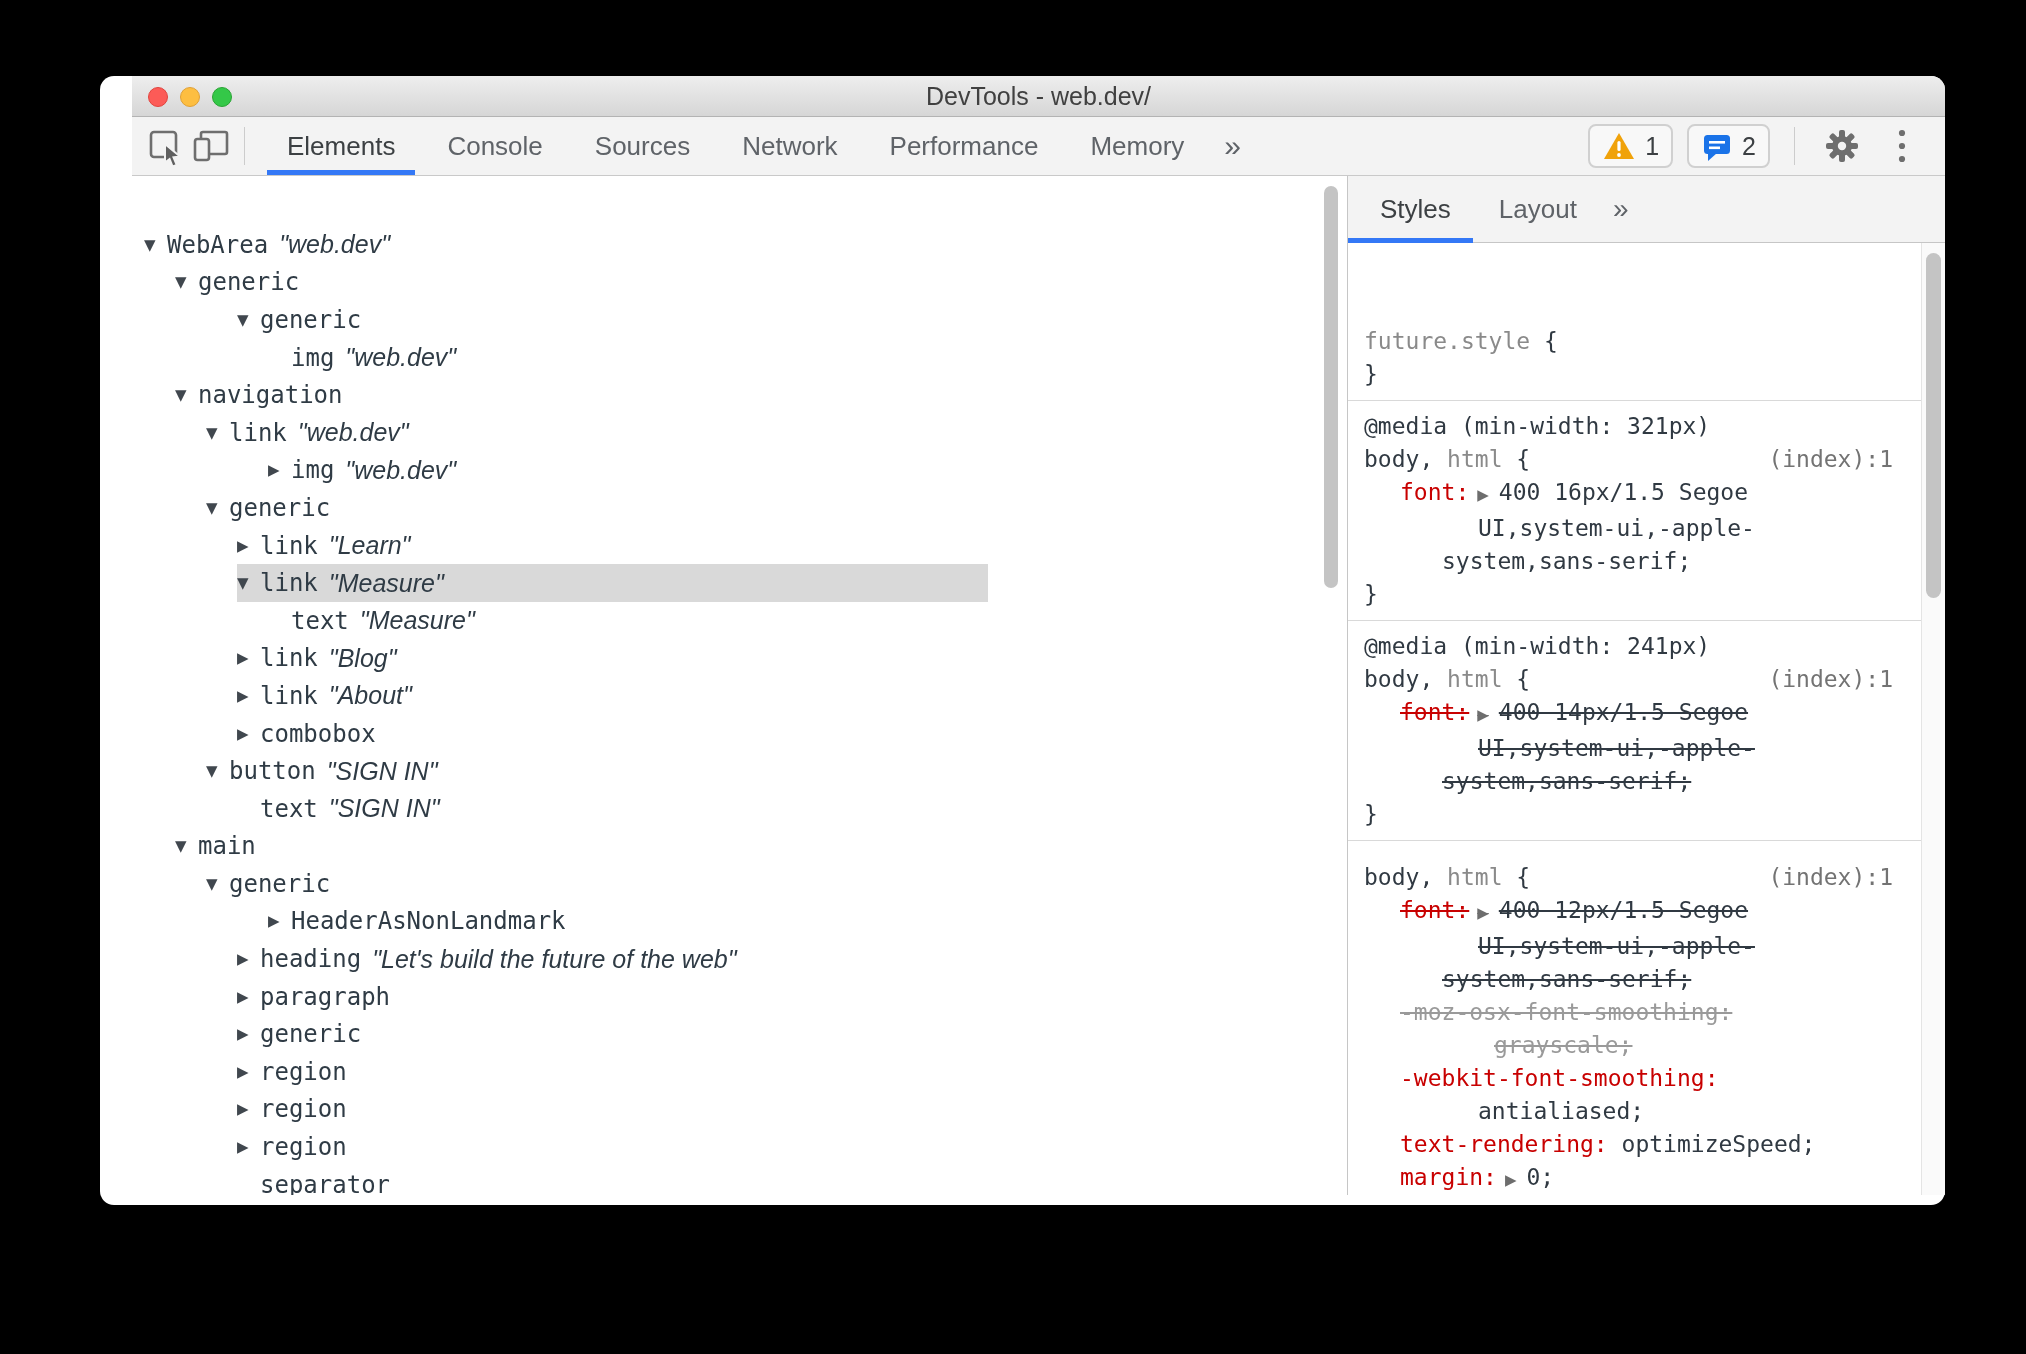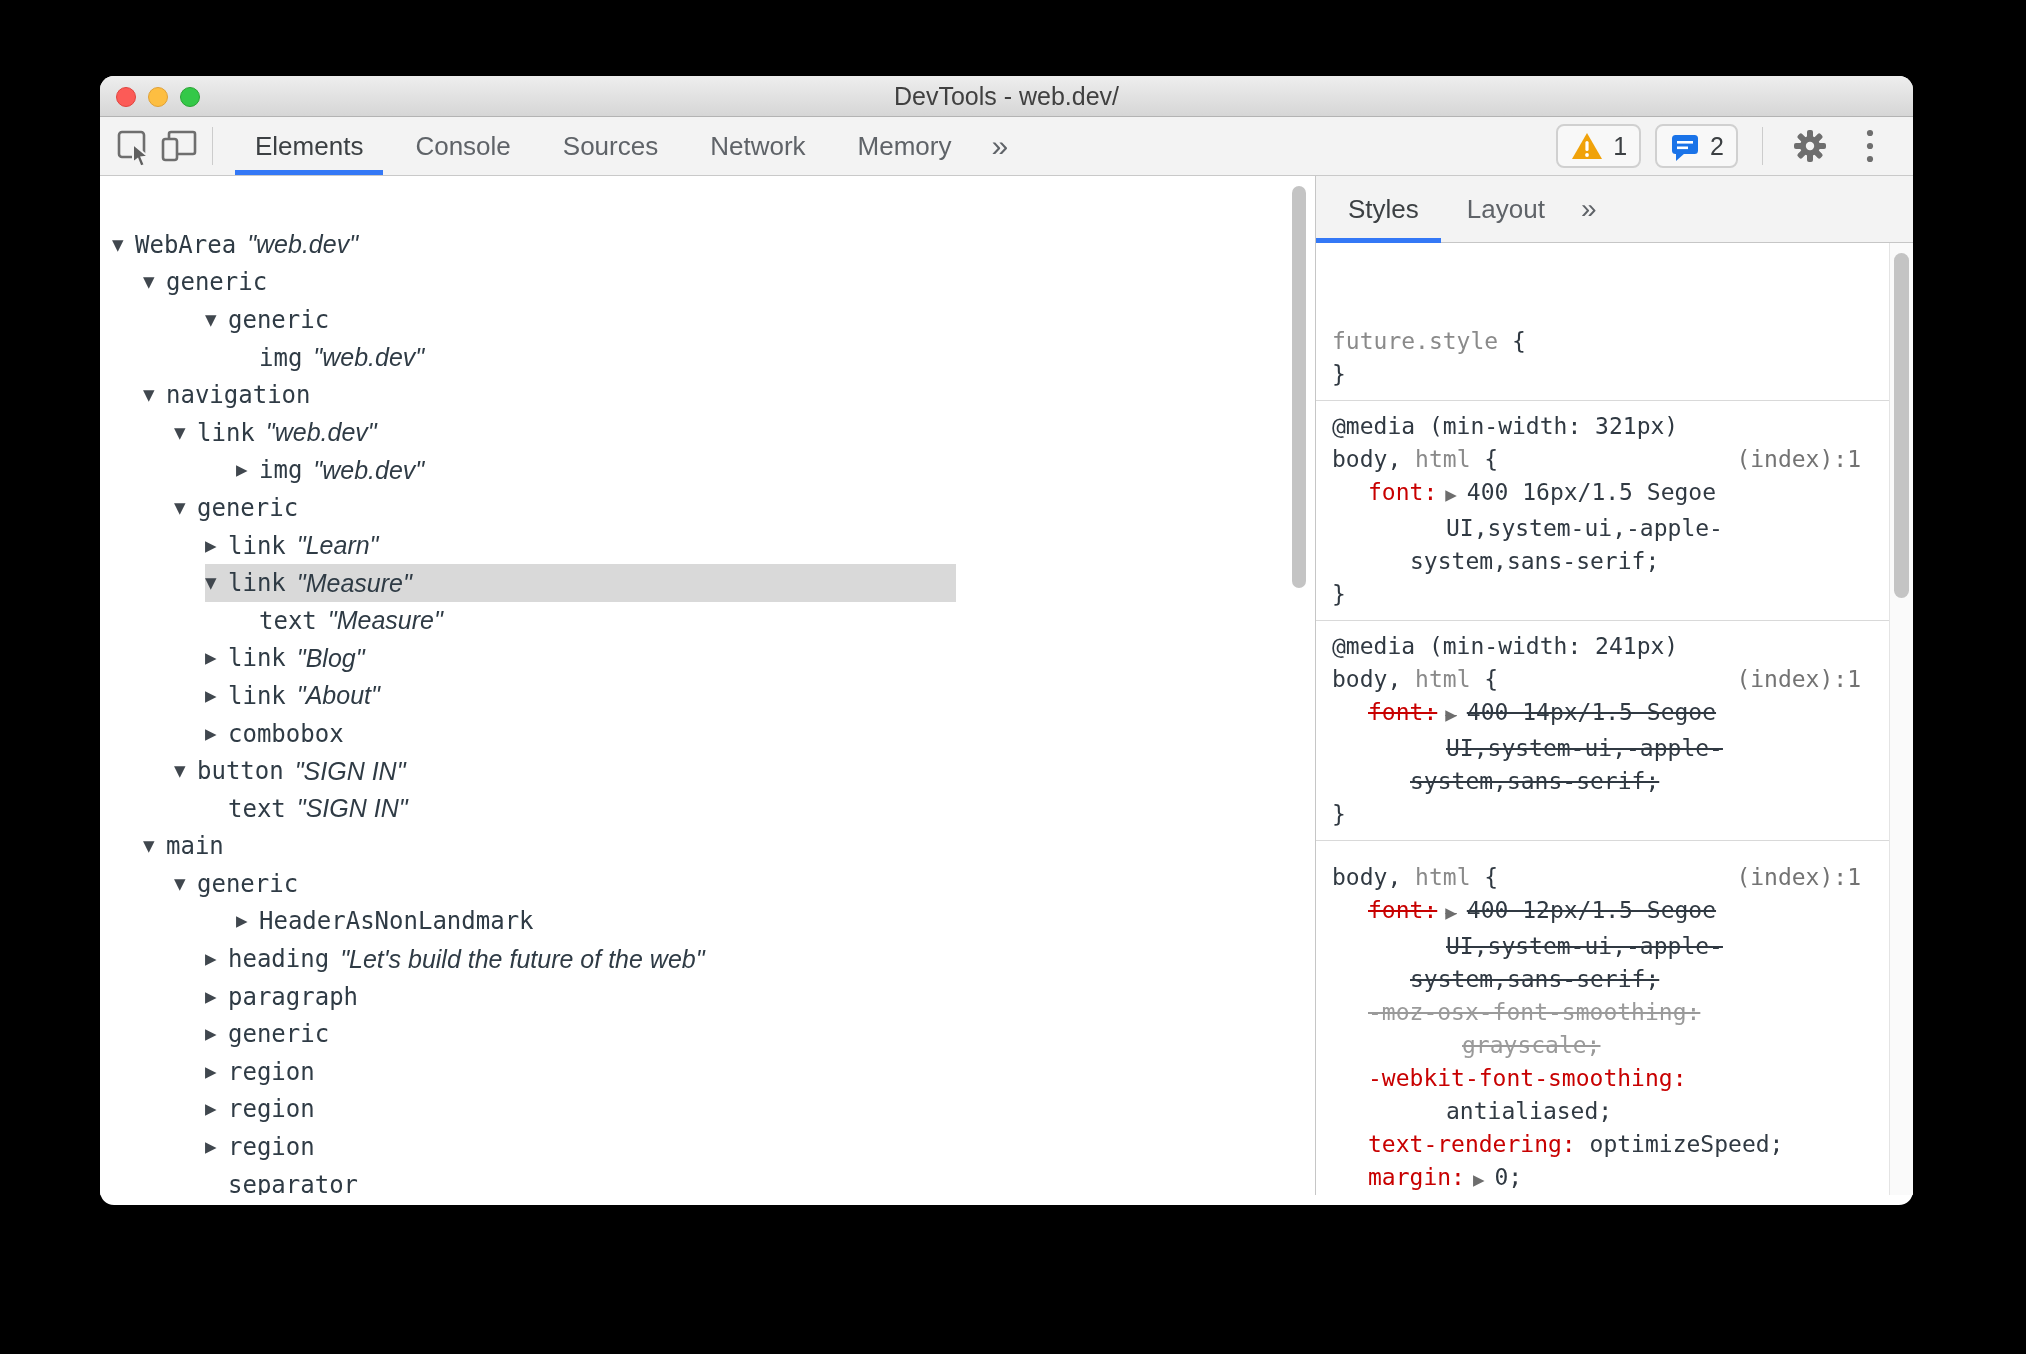--- a/index.html
+++ b/index.html
@@ -1,17 +1,17 @@
 <!DOCTYPE html>
 <html><head>
 <meta charset="utf-8">
 <style>
   html,body{margin:0;padding:0;background:#000;}
   body{width:2026px;height:1354px;position:relative;overflow:hidden;font-family:"Liberation Sans",sans-serif;}
-  .window{position:absolute;left:100px;top:76px;width:1813px;height:1129px;background:#fff;border-radius:14px;overflow:hidden;box-shadow:0 30px 90px rgba(0,0,0,.6);}
+  .window{position:absolute;left:100px;top:76px;width:1813px;height:1129px;background:#fff;border-radius:14px;overflow:hidden;box-shadow:0 30px 90px rgba(0,0,0,.6);padding-left:32px;}
   
   .titlebar{height:41px;background:linear-gradient(#eeeeee,#d6d6d6);border-bottom:1px solid #b3b3b3;position:relative;display:flex;align-items:center;justify-content:center;box-sizing:border-box;}
   .traffic{position:absolute;left:16px;top:11px;display:flex;gap:12px;}
   .light{width:20px;height:20px;border-radius:50%;box-sizing:border-box;}
   .l-red{background:#fc5b57;border:1px solid #e0443e;}
   .l-yellow{background:#fdbe41;border:1px solid #dfa037;}
   .l-green{background:#34c848;border:1px solid #2aa334;}
   .title{font-size:25px;color:#404040;}
   
   .toolbar{height:59px;background:#f3f3f3;border-bottom:1px solid #c9c9c9;display:flex;align-items:center;box-sizing:border-box;padding-left:10px;}
@@ -93,20 +93,21 @@
         <rect x="12" y="7" width="26" height="22" rx="2" fill="none" stroke="#6e6e6e" stroke-width="2.6"></rect>
         <rect x="6" y="14" width="14" height="21" rx="2.5" fill="#f3f3f3" stroke="#6e6e6e" stroke-width="2.6"></rect>
       </svg>
     </div>
     <div class="vsep"></div>
     <div class="tabs">
         <div class="tab sel">Elements</div>
         <div class="tab">Console</div>
         <div class="tab">Sources</div>
         <div class="tab">Network</div>
+        <div class="tab">Performance</div>
         <div class="tab">Memory</div>
       </div>
     <div class="moretabs">»</div>
 
     <div class="toolbar-right">
       <div class="badge">
         <svg width="34" height="30" viewBox="0 0 34 30">
           <path d="M17 2 L32 28 H2 Z" fill="#f0a20a"></path>
           <rect x="15.4" y="10" width="3.2" height="10" rx="1.6" fill="#fff"></rect>
           <circle cx="17" cy="24" r="1.9" fill="#fff"></circle>

